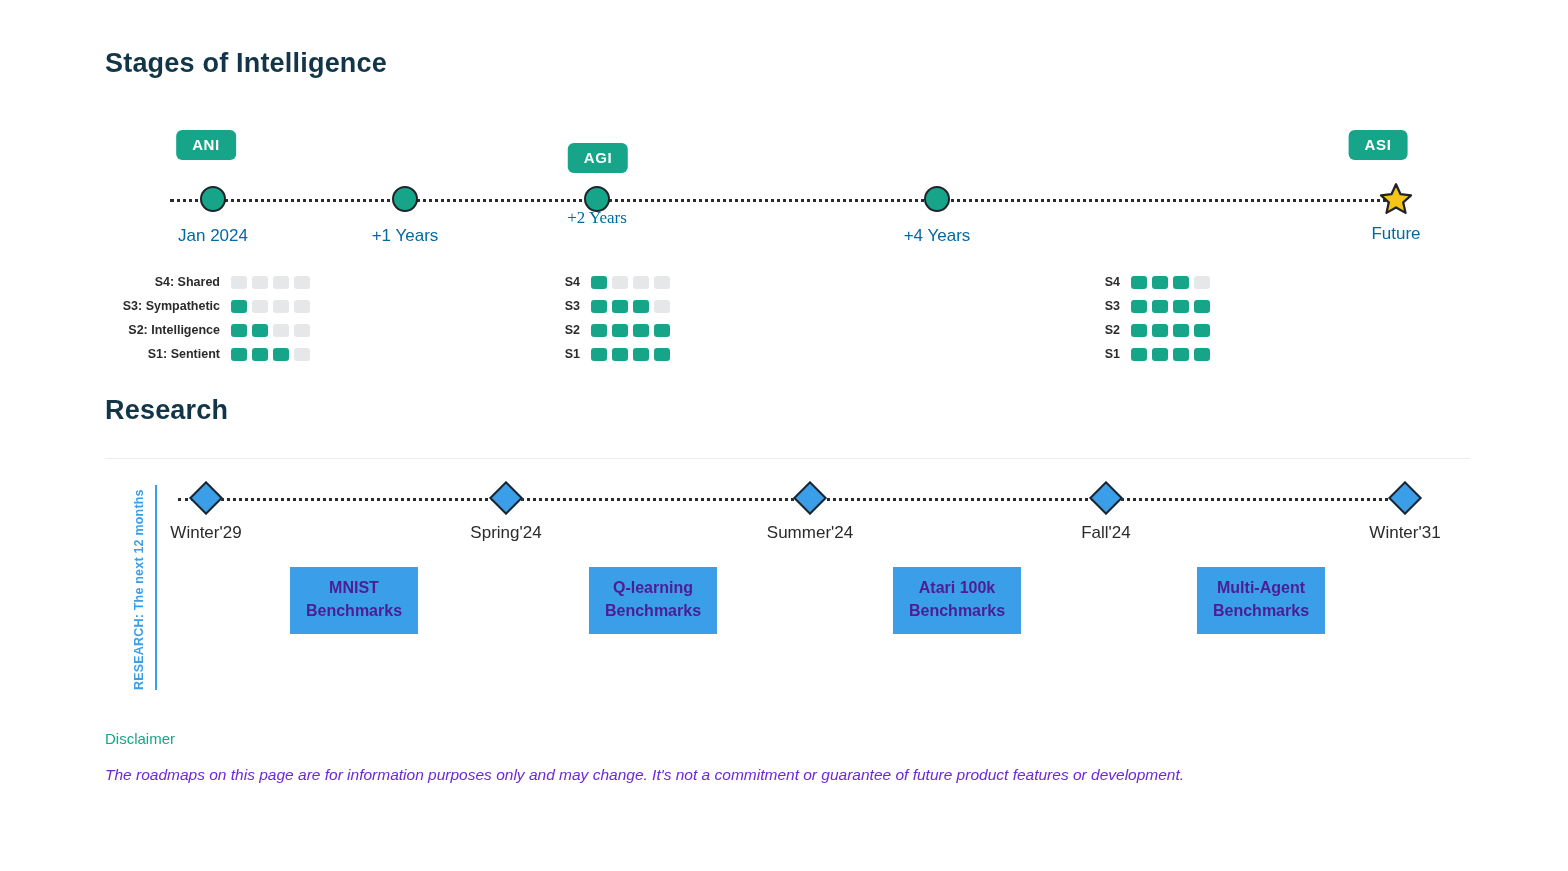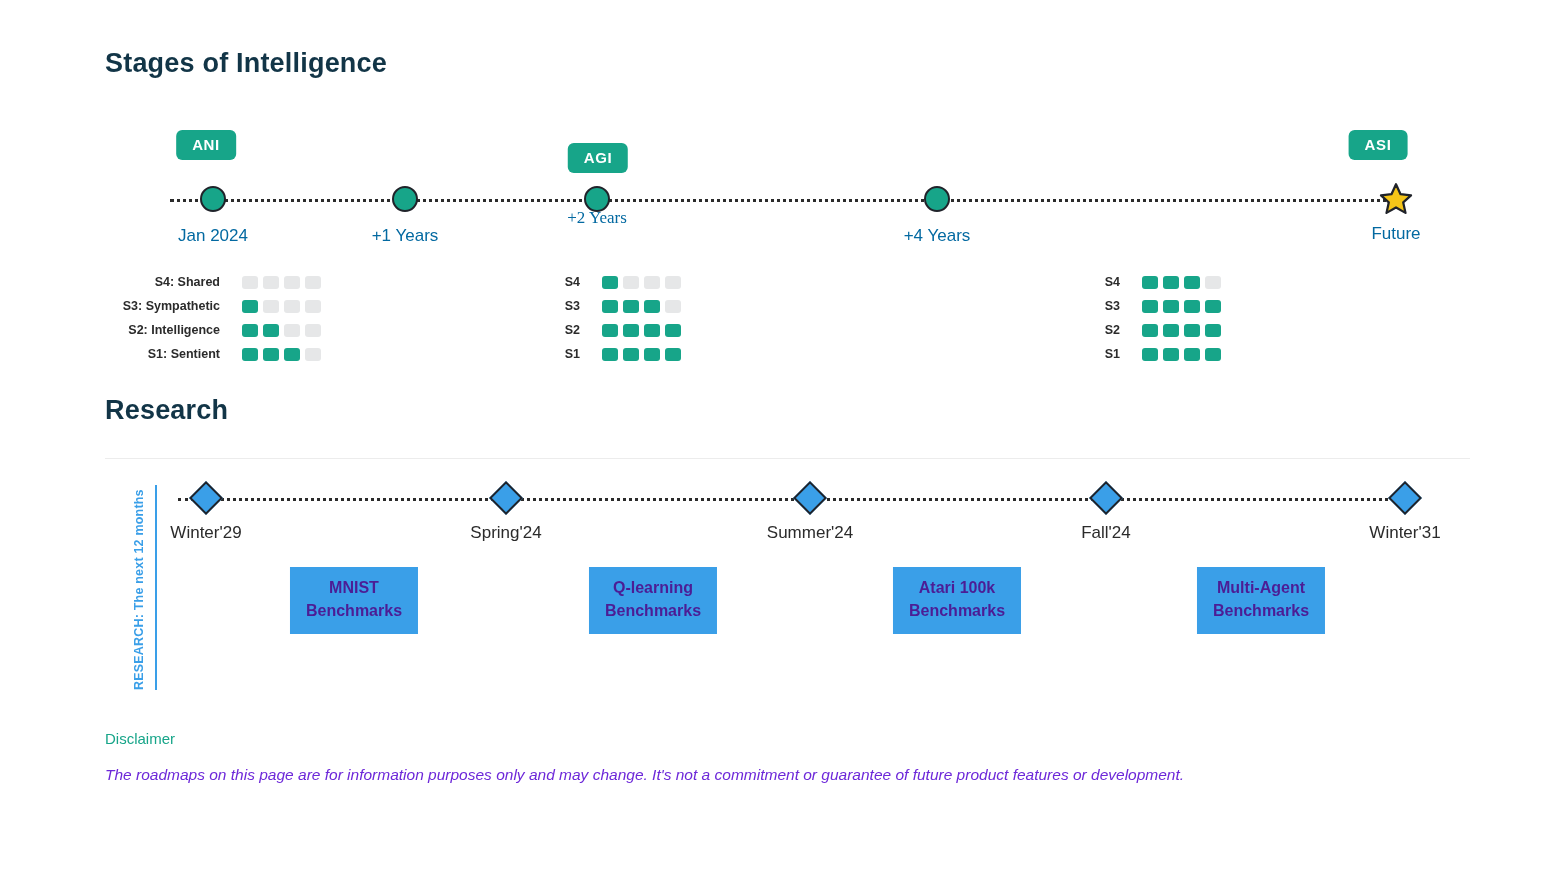--- a/index.html
+++ b/index.html
@@ -96,21 +96,21 @@
     display: flex;
     align-items: center;
     height: 24px;
   }
   .progress-row .row-label {
     font-size: 12.5px;
     font-weight: bold;
     color: #2b2b2b;
     text-align: right;
     white-space: nowrap;
-    padding-right: 22px;
+    padding-right: 11px;
   }
   .cells {
     display: flex;
     gap: 5px;
   }
   .cell {
     width: 16px;
     height: 13px;
     border-radius: 3px;
     background: #e6e7e8;

